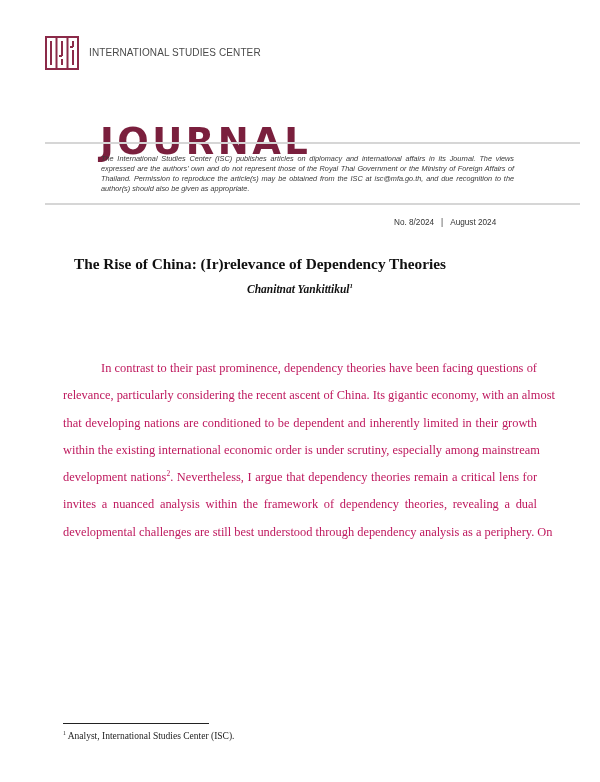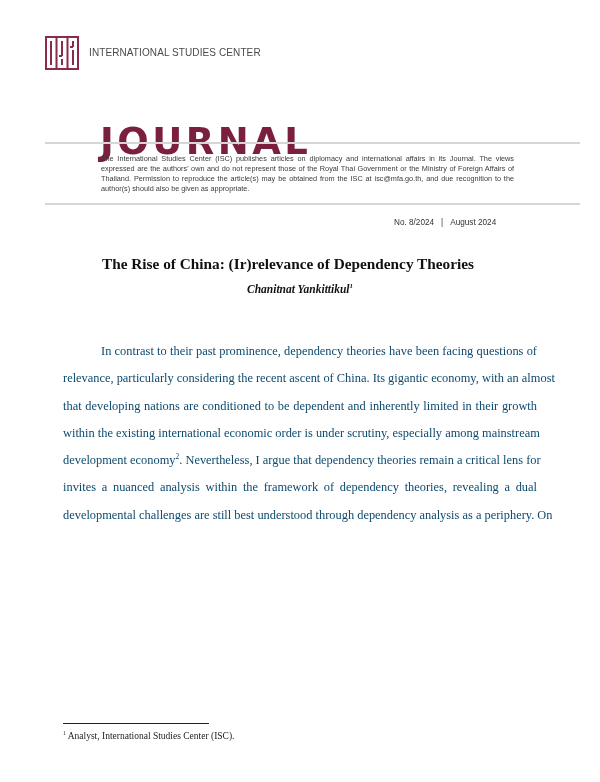--- a/index.html
+++ b/index.html
@@ -3,27 +3,27 @@
   <meta charset="utf-8">
   <style>
     html, body { margin: 0; padding: 0; background: #ffffff; }
     body { width: 600px; height: 782px; position: relative; overflow: hidden; font-family: "Liberation Serif", serif; color: #1a1a1a; }
     .logo { position: absolute; left: 45px; top: 36px; width: 34px; height: 34px; }
     .org-name { position: absolute; left: 89px; top: 47px; font-family: "Liberation Sans", sans-serif; font-size: 10px; color: #4a4a4a; letter-spacing: 0.1px; }
     .journal-title { position: absolute; left: 100px; top: 93px; font-family: "DejaVu Sans", sans-serif; font-weight: bold; font-size: 37px; letter-spacing: 3.5px; color: #7a1f3d; line-height: 1; margin-top: 30px; }
     .rule { position: absolute; left: 45px; width: 535px; height: 1.5px; background: #d6d6d6; }
     .rule.top { top: 142px; }
     .rule.bottom { top: 203px; }
-    .disclaimer { position: absolute; left: 101px; top: 154px; width: 413px; font-family: "Liberation Sans", sans-serif; font-size: 7.3px; line-height: 10px; color: #3a3a3a; text-align: justify; }
+    .disclaimer { position: absolute; left: 101px; top: 154px; width: 413px; font-family: "Liberation Sans", sans-serif; font-style: italic; font-size: 7.3px; line-height: 10px; color: #3a3a3a; text-align: justify; }
     .issue-meta { position: absolute; left: 394px; top: 218px; font-family: "Liberation Sans", sans-serif; font-size: 8.2px; color: #333; white-space: pre; }
     .issue-meta .sep { margin: 0 7px; }
-    .article-title { position: absolute; left: 0; width: 520px; top: 255px; text-align: center; font-weight: bold; font-size: 15.3px; color: #111; padding-left: 28px; }
+    .article-title { position: absolute; left: 0; width: 520px; top: 255px; text-align: center; font-weight: bold; font-size: 15.3px; color: #111; }
     .author { position: absolute; left: 0; width: 600px; top: 283px; text-align: center; font-weight: bold; font-style: italic; font-size: 11.5px; color: #111; }
     .author sup, .body-text sup, .footnote sup { font-size: 60%; vertical-align: super; line-height: 0; }
-    .body-text { position: absolute; left: 63px; top: 338px; width: 474px; font-size: 12.4px; line-height: 27.3px; text-align: justify; color: #0c4a6e; }
+    .body-text { position: absolute; left: 63px; top: 355px; width: 474px; font-size: 12.4px; line-height: 27.3px; text-align: justify; color: #be185d; }
     .body-text .line { display: block; text-align: justify; text-align-last: justify; white-space: nowrap; height: 27.3px; }
     .body-text .line.first { padding-left: 38px; }
     .footnote-rule { position: absolute; left: 63px; top: 723px; width: 146px; height: 1px; background: #222; }
     .footnote { position: absolute; left: 63px; top: 731px; font-size: 9.5px; color: #222; }
   </style>
 </head>
 <body>
 
 <div class="logo">
   <svg width="34" height="34" viewBox="0 0 34 34">
@@ -50,19 +50,19 @@
 <div class="issue-meta"><span>No. 8/2024</span><span class="sep">|</span><span>August 2024</span></div>
 
 <div class="article-title">The Rise of China: (Ir)relevance of Dependency Theories</div>
 <div class="author"><span>Chanitnat Yankittikul</span><sup>1</sup></div>
 
 <div class="body-text">
   <span class="line first">In contrast to their past prominence, dependency theories have been facing questions of</span>
   <span class="line">relevance, particularly considering the recent ascent of China. Its gigantic economy, with an almost</span>
   <span class="line">that developing nations are conditioned to be dependent and inherently limited in their growth</span>
   <span class="line">within the existing international economic order is under scrutiny, especially among mainstream</span>
-  <span class="line"><span>development economy</span><sup>2</sup><span>. Nevertheless, I argue that dependency theories remain a critical lens for</span></span>
+  <span class="line"><span>development nations</span><sup>2</sup><span>. Nevertheless, I argue that dependency theories remain a critical lens for</span></span>
   <span class="line">invites a nuanced analysis within the framework of dependency theories, revealing a dual</span>
   <span class="line">developmental challenges are still best understood through dependency analysis as a periphery. On</span>
 </div>
 
 <div class="footnote-rule"></div>
 <div class="footnote"><sup>1</sup> <span>Analyst, International Studies Center (ISC).</span></div>
 
 </body></html>

